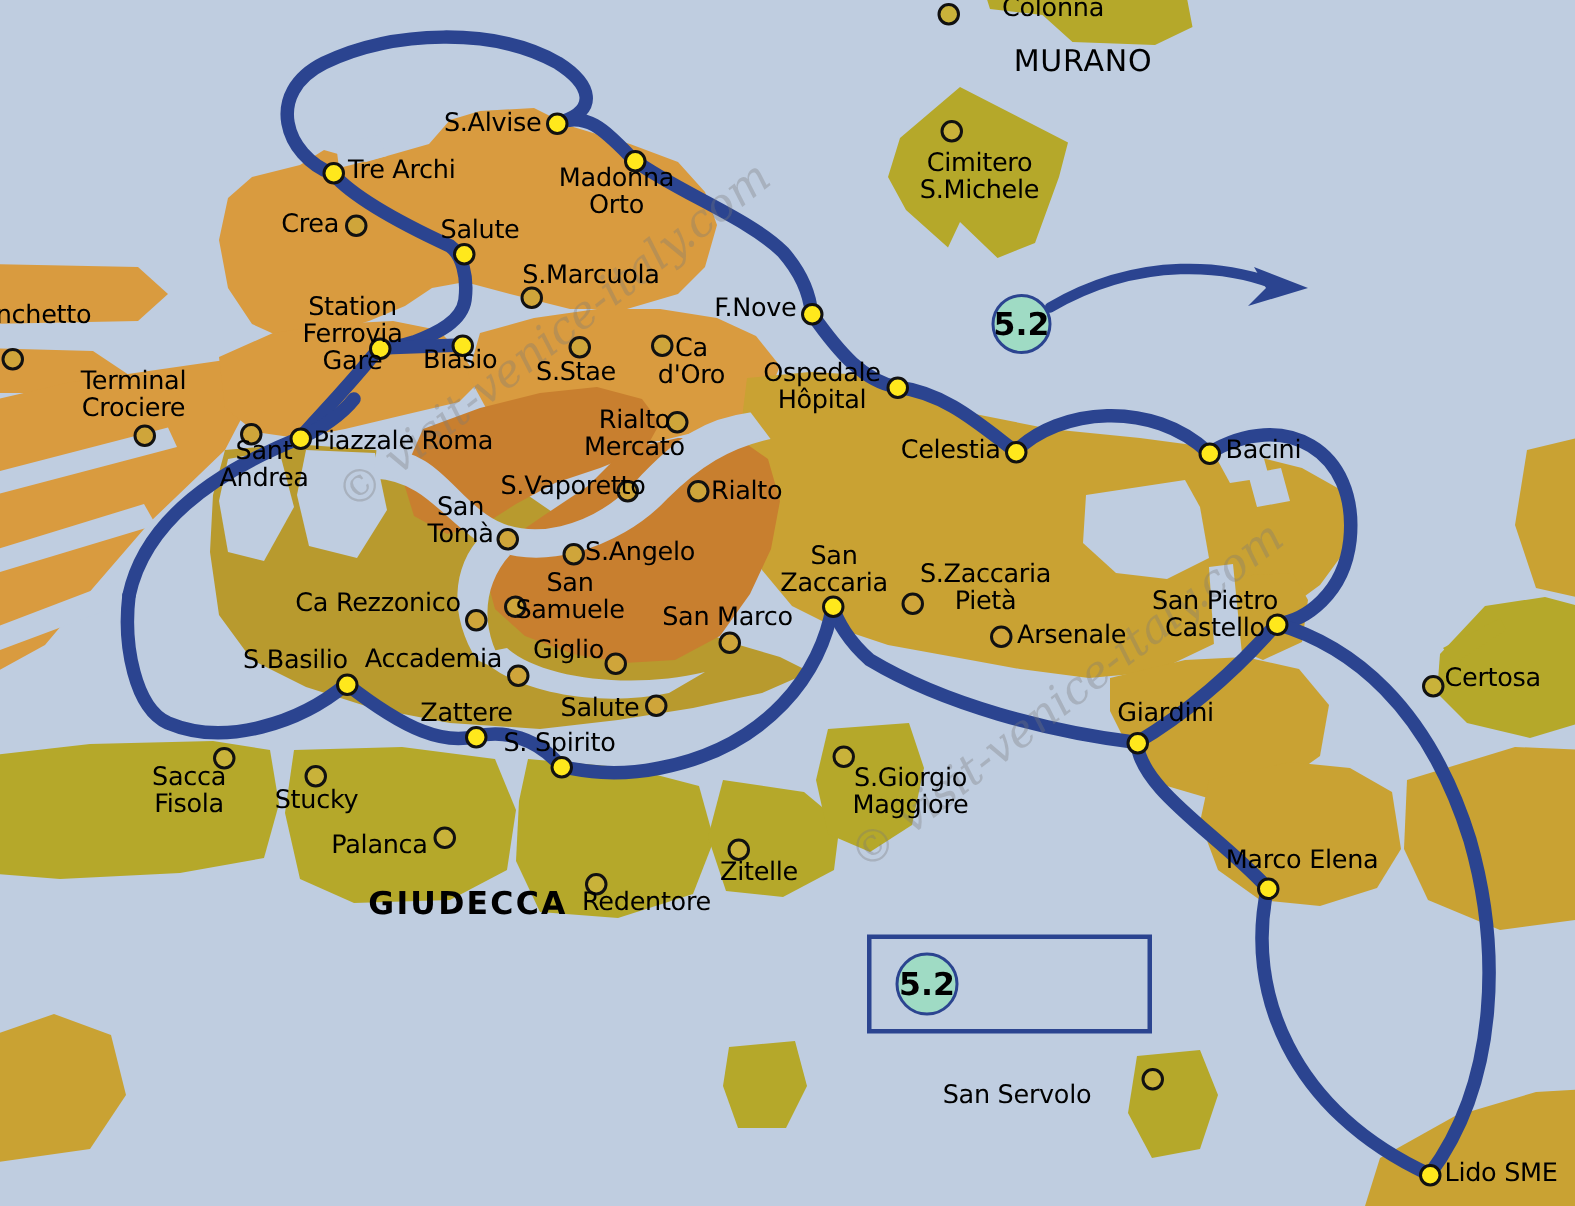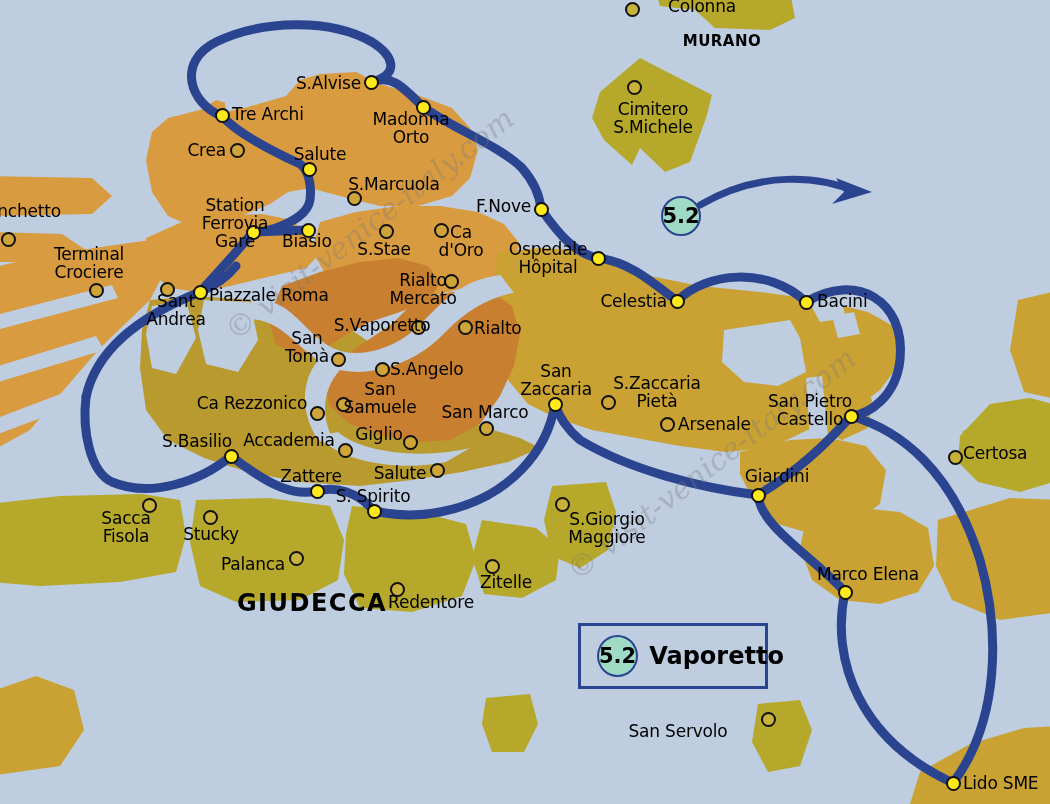--- a/index.html
+++ b/index.html
@@ -22,22 +22,22 @@
     position:absolute;
     color:#000;
     font-size:17px;
     line-height:17px;
     white-space:pre;
     font-family:"DejaVu Sans","Liberation Sans",sans-serif;
     letter-spacing:-0.2px;
     pointer-events:none;
   }
   .label.multi{line-height:18px;}
-  .label.bold{font-weight:bold;font-size:15px;letter-spacing:0.5px;}
-  .label.giudecca{font-weight:bold;font-size:24px;letter-spacing:1.5px;}
+  .label.bold{font-weight:normal;font-size:20px;letter-spacing:0.5px;}
+  .label.giudecca{font-weight:bold;font-size:21px;letter-spacing:1.5px;}
 
   
   .al-r{transform:translate(-100%,-50%);text-align:right;}
   .al-l{transform:translate(0,-50%);}
   .al-c{transform:translate(-50%,-50%);text-align:center;}
 
   
   .stop{
     position:absolute;
     width:15px;height:15px;
@@ -343,16 +343,15 @@
     </div>
 
   <div class="route-badge" style="left:681px;top:216px;">
     <span>5.2</span>
   </div>
 
   <div id="legend">
     <div class="route-badge">
       <span>5.2</span>
     </div>
-    <div id="legend-text">Vaporetto</div>
   </div>
 
 </div>
 
 </body></html>

